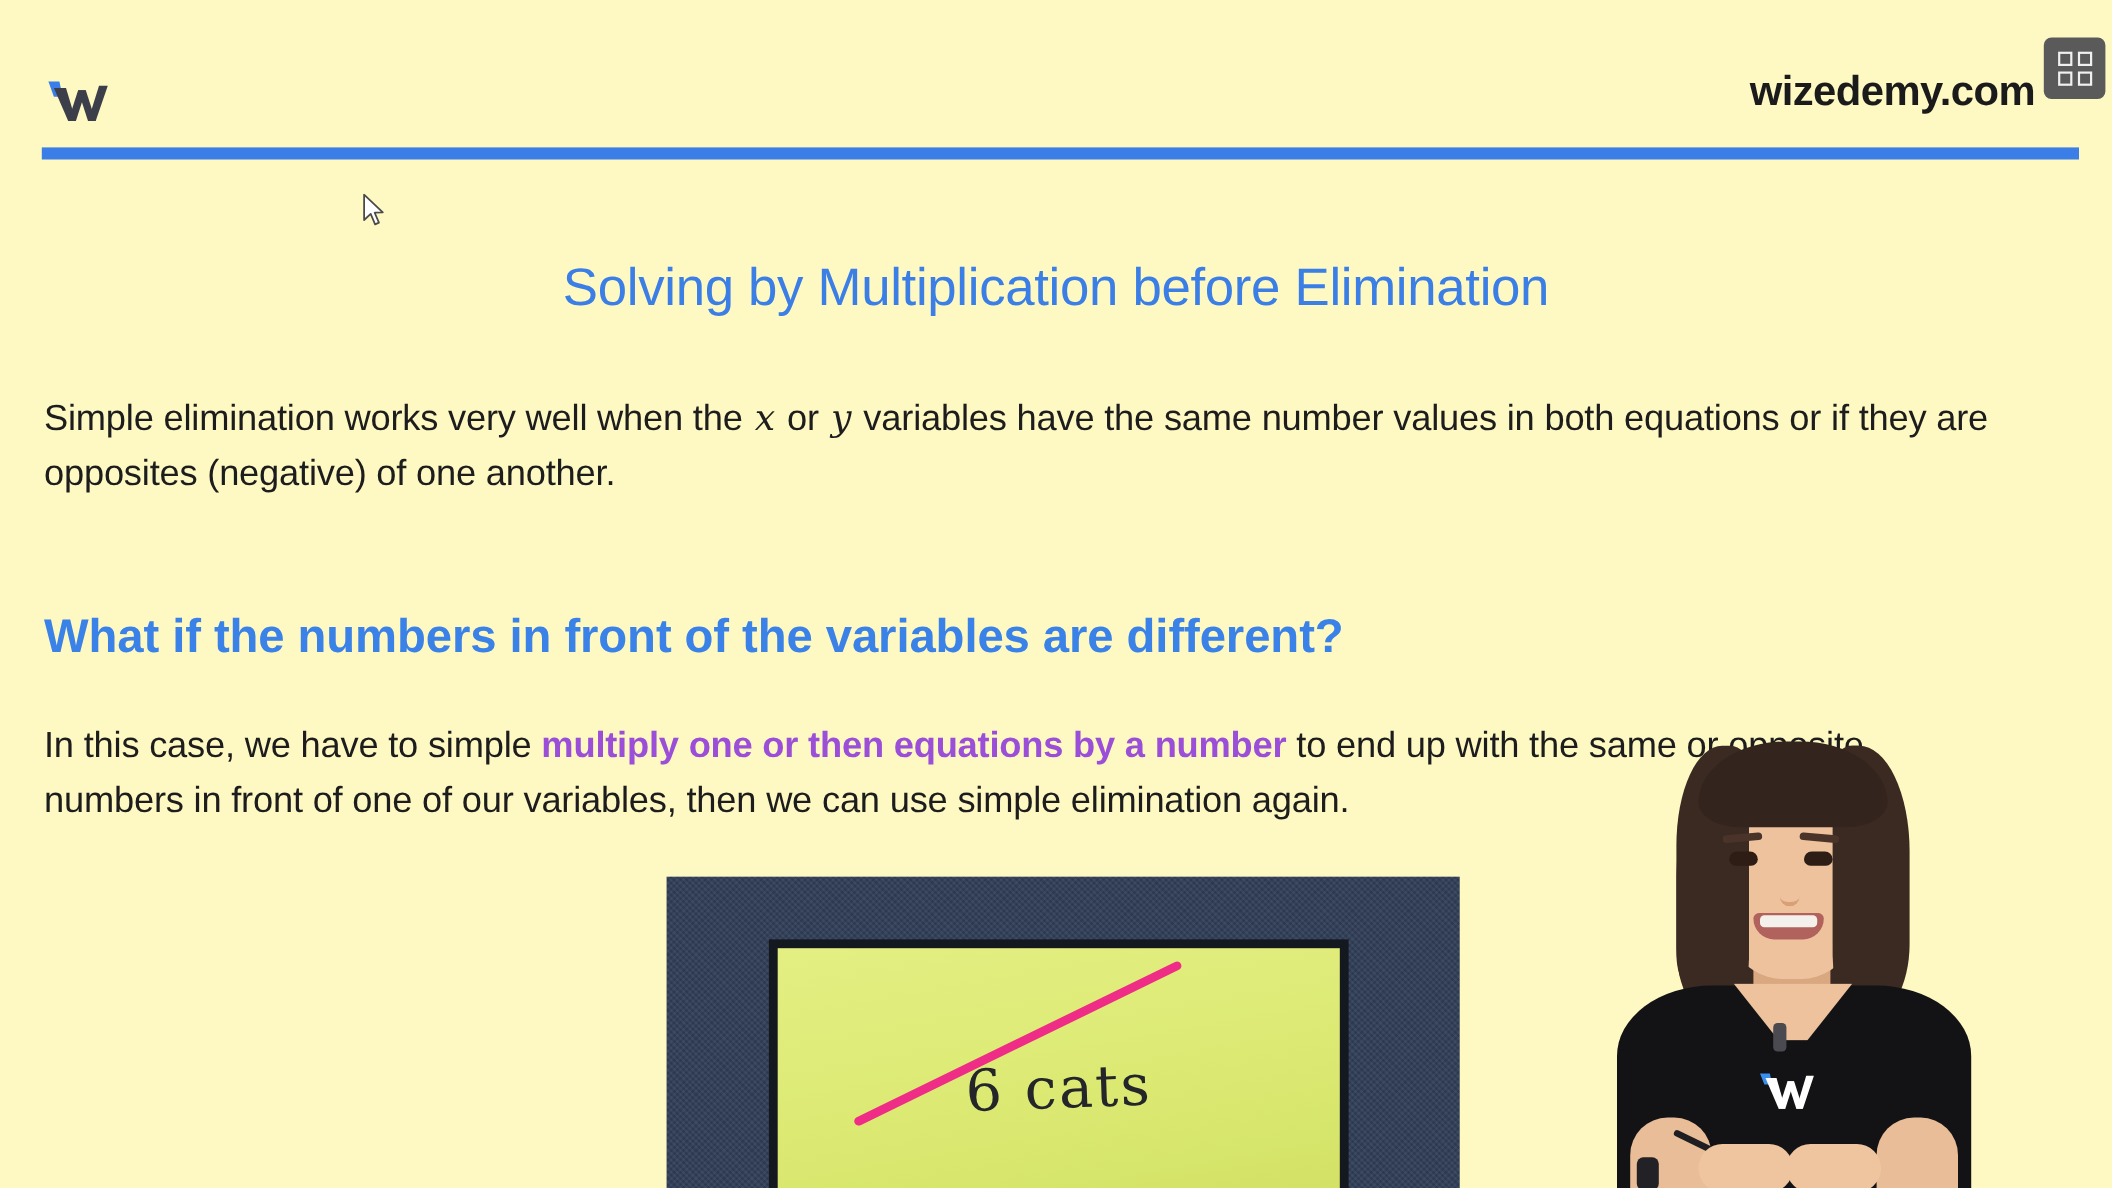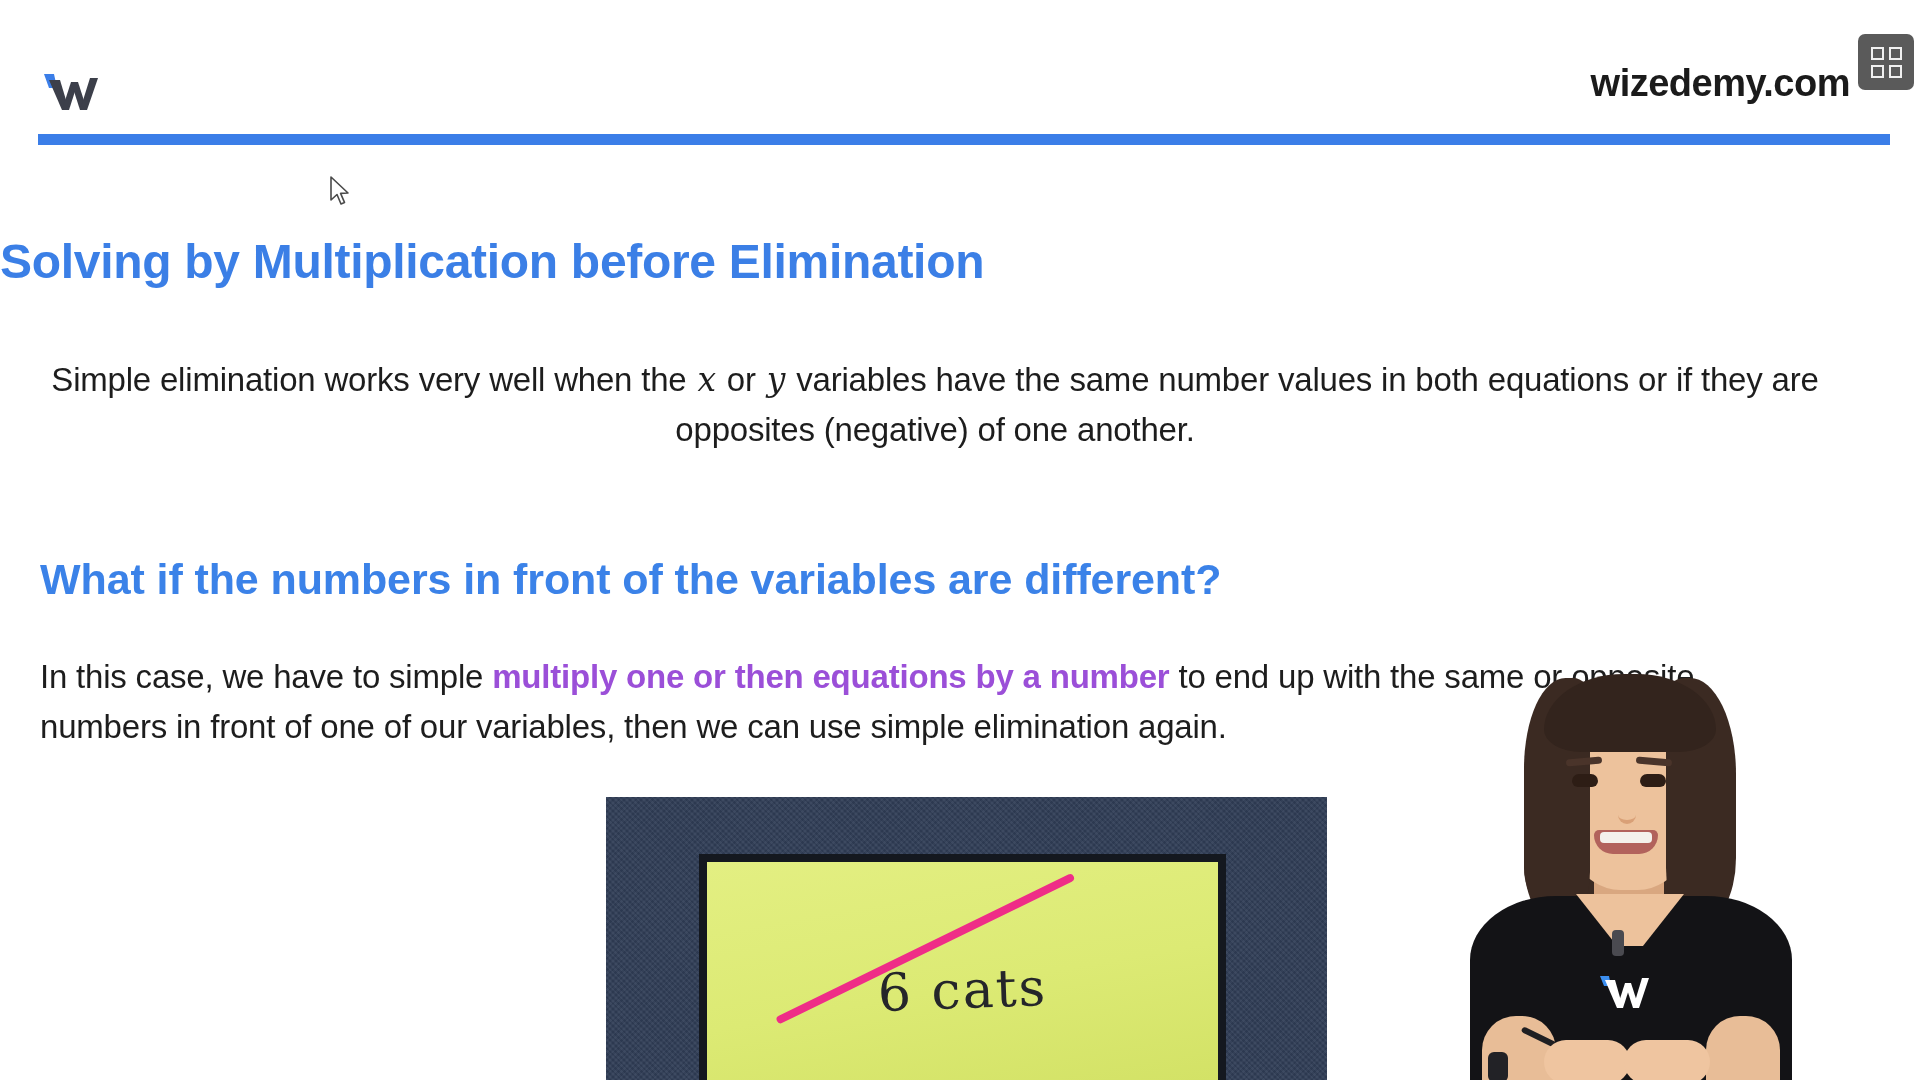--- a/index.html
+++ b/index.html
@@ -9,21 +9,21 @@
     height: 1080px;
     overflow: hidden;
     background: #ebebeb;
     font-family: "Liberation Sans", sans-serif;
   }
 
   #stage {
     position: relative;
     width: 1920px;
     height: 1080px;
-    background: #ffffff;
+    background: #fef9c3;
   }
 
   
   #header {
     position: absolute;
     left: 0; top: 0;
     width: 1920px;
     height: 145px;
   }
 
@@ -82,37 +82,38 @@
     height: 11px;
     background: #3b7ee8;
   }
 
   
   #slide-title {
     position: absolute;
     left: 0;
     top: 234px;
     width: 1920px;
+    text-align: center;
     font-size: 48px;
-    font-weight: 700;
+    font-weight: 400;
     color: #3b7fe6;
     letter-spacing: -0.3px;
   }
 
   .body-para {
     position: absolute;
     left: 40px;
     width: 1800px;
     font-size: 33px;
     line-height: 50px;
     color: #1d1d1d;
     letter-spacing: -0.2px;
   }
 
-  #para-1 { top: 355px; width: 1790px; text-align: center; }
+  #para-1 { top: 355px; width: 1790px; }
   #para-2 { top: 652px; width: 1790px; }
 
   .math-var {
     font-family: "DejaVu Serif", serif;
     font-style: italic;
     font-size: 33px;
     padding: 0 2px;
   }
 
   #question-line {

